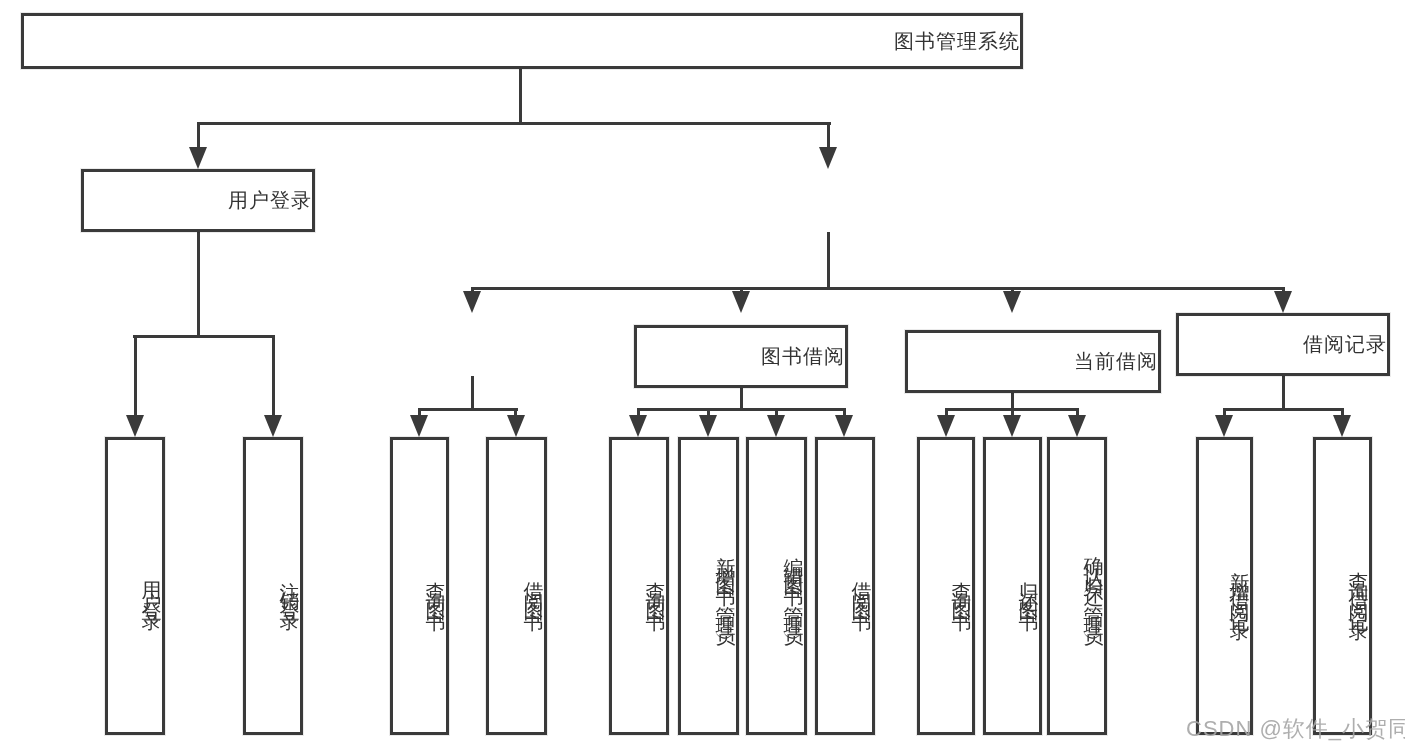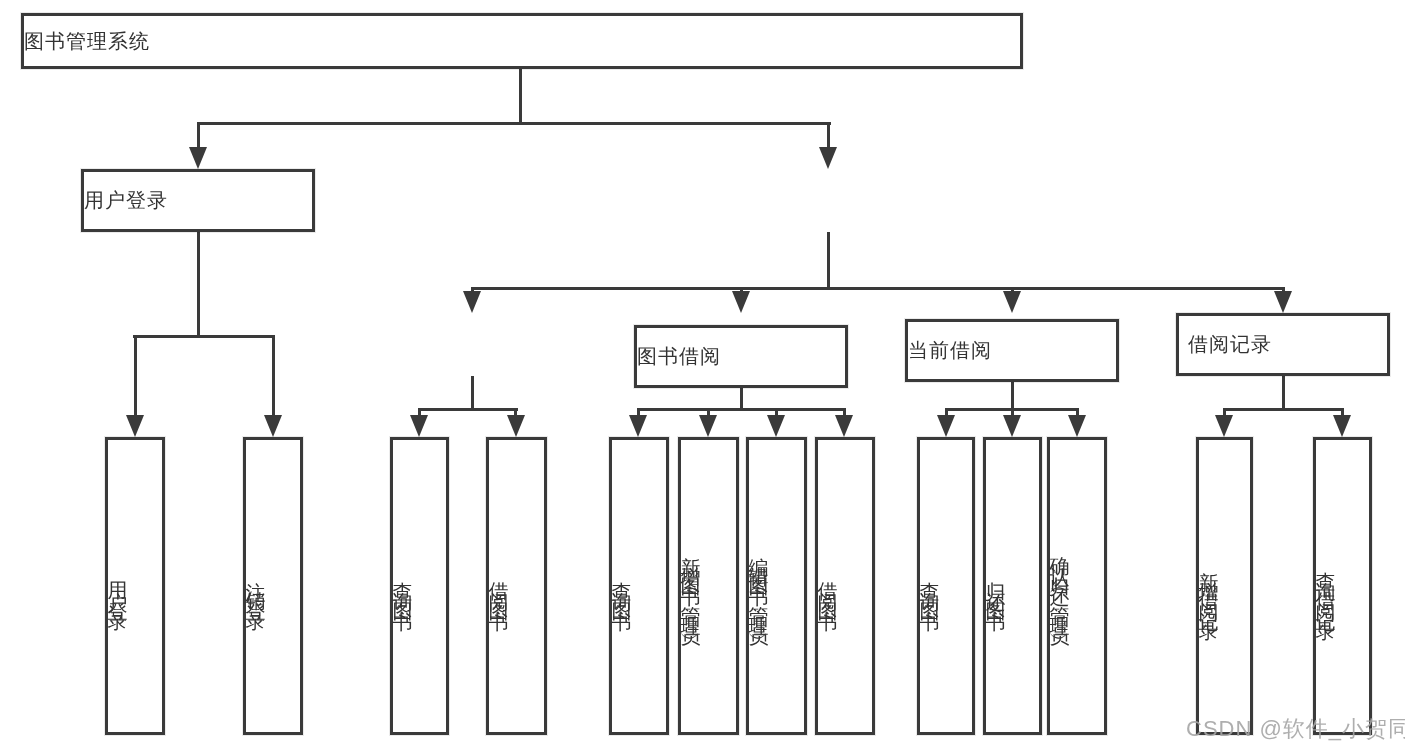--- a/index.html
+++ b/index.html
@@ -4,21 +4,21 @@
 <style>
   :root { --line:#3a3a3a; --text:#333333; }
   html,body { margin:0; padding:0; background:#ffffff; }
   .canvas {
     position:relative; width:1405px; height:747px; background:#ffffff;
     font-family:"Liberation Sans","DejaVu Sans",sans-serif; color:var(--text);
     overflow:hidden;
   }
   .box {
     position:absolute; box-sizing:border-box; background:#ffffff;
-    border:3px solid var(--line); display:flex; align-items:center; justify-content:flex-start;
+    border:3px solid var(--line); display:flex; align-items:center; justify-content:flex-end;
     font-size:20px; letter-spacing:1px; box-shadow:0 0 0 1px rgba(0,0,0,0.08);
     z-index:2;
   }
   .leaf { top:437px; height:298px; }
   .vtext {
     writing-mode:vertical-rl; text-orientation:mixed;
     letter-spacing:10px; line-height:1; font-size:20px; white-space:nowrap;
   }
   .vline { position:absolute; width:3px; background:var(--line); z-index:1; }
   .hline { position:absolute; height:3px; background:var(--line); z-index:1; }
@@ -66,21 +66,21 @@
   <div class="vline" style="left:740px;top:287px;height:8px;"></div>
   <div class="arrow" style="left:732px;top:291px;"></div>
   <div class="vline" style="left:1011px;top:287px;height:8px;"></div>
   <div class="arrow" style="left:1003px;top:291px;"></div>
   <div class="vline" style="left:1282px;top:287px;height:8px;"></div>
   <div class="arrow" style="left:1274px;top:291px;"></div>
 
   <div class="box" style="left:634px;top:313px;width:214px;height:63px;margin-top:12px;">
     <span>图书借阅</span>
   </div>
-  <div class="box" style="left:905px;top:319px;width:214px;height:63px;">
+  <div class="box" style="left:905px;top:330px;width:256px;height:63px;">
     <span>当前借阅</span>
   </div>
   <div class="box" style="left:1176px;top:313px;width:214px;height:63px;padding-left:9px;">
     <span>借阅记录</span>
   </div>
 
   <div class="vline" style="left:471px;top:376px;height:32px;"></div>
   <div class="vline" style="left:740px;top:376px;height:32px;"></div>
   <div class="vline" style="left:1011px;top:376px;height:32px;"></div>
   <div class="vline" style="left:1282px;top:376px;height:32px;"></div>

